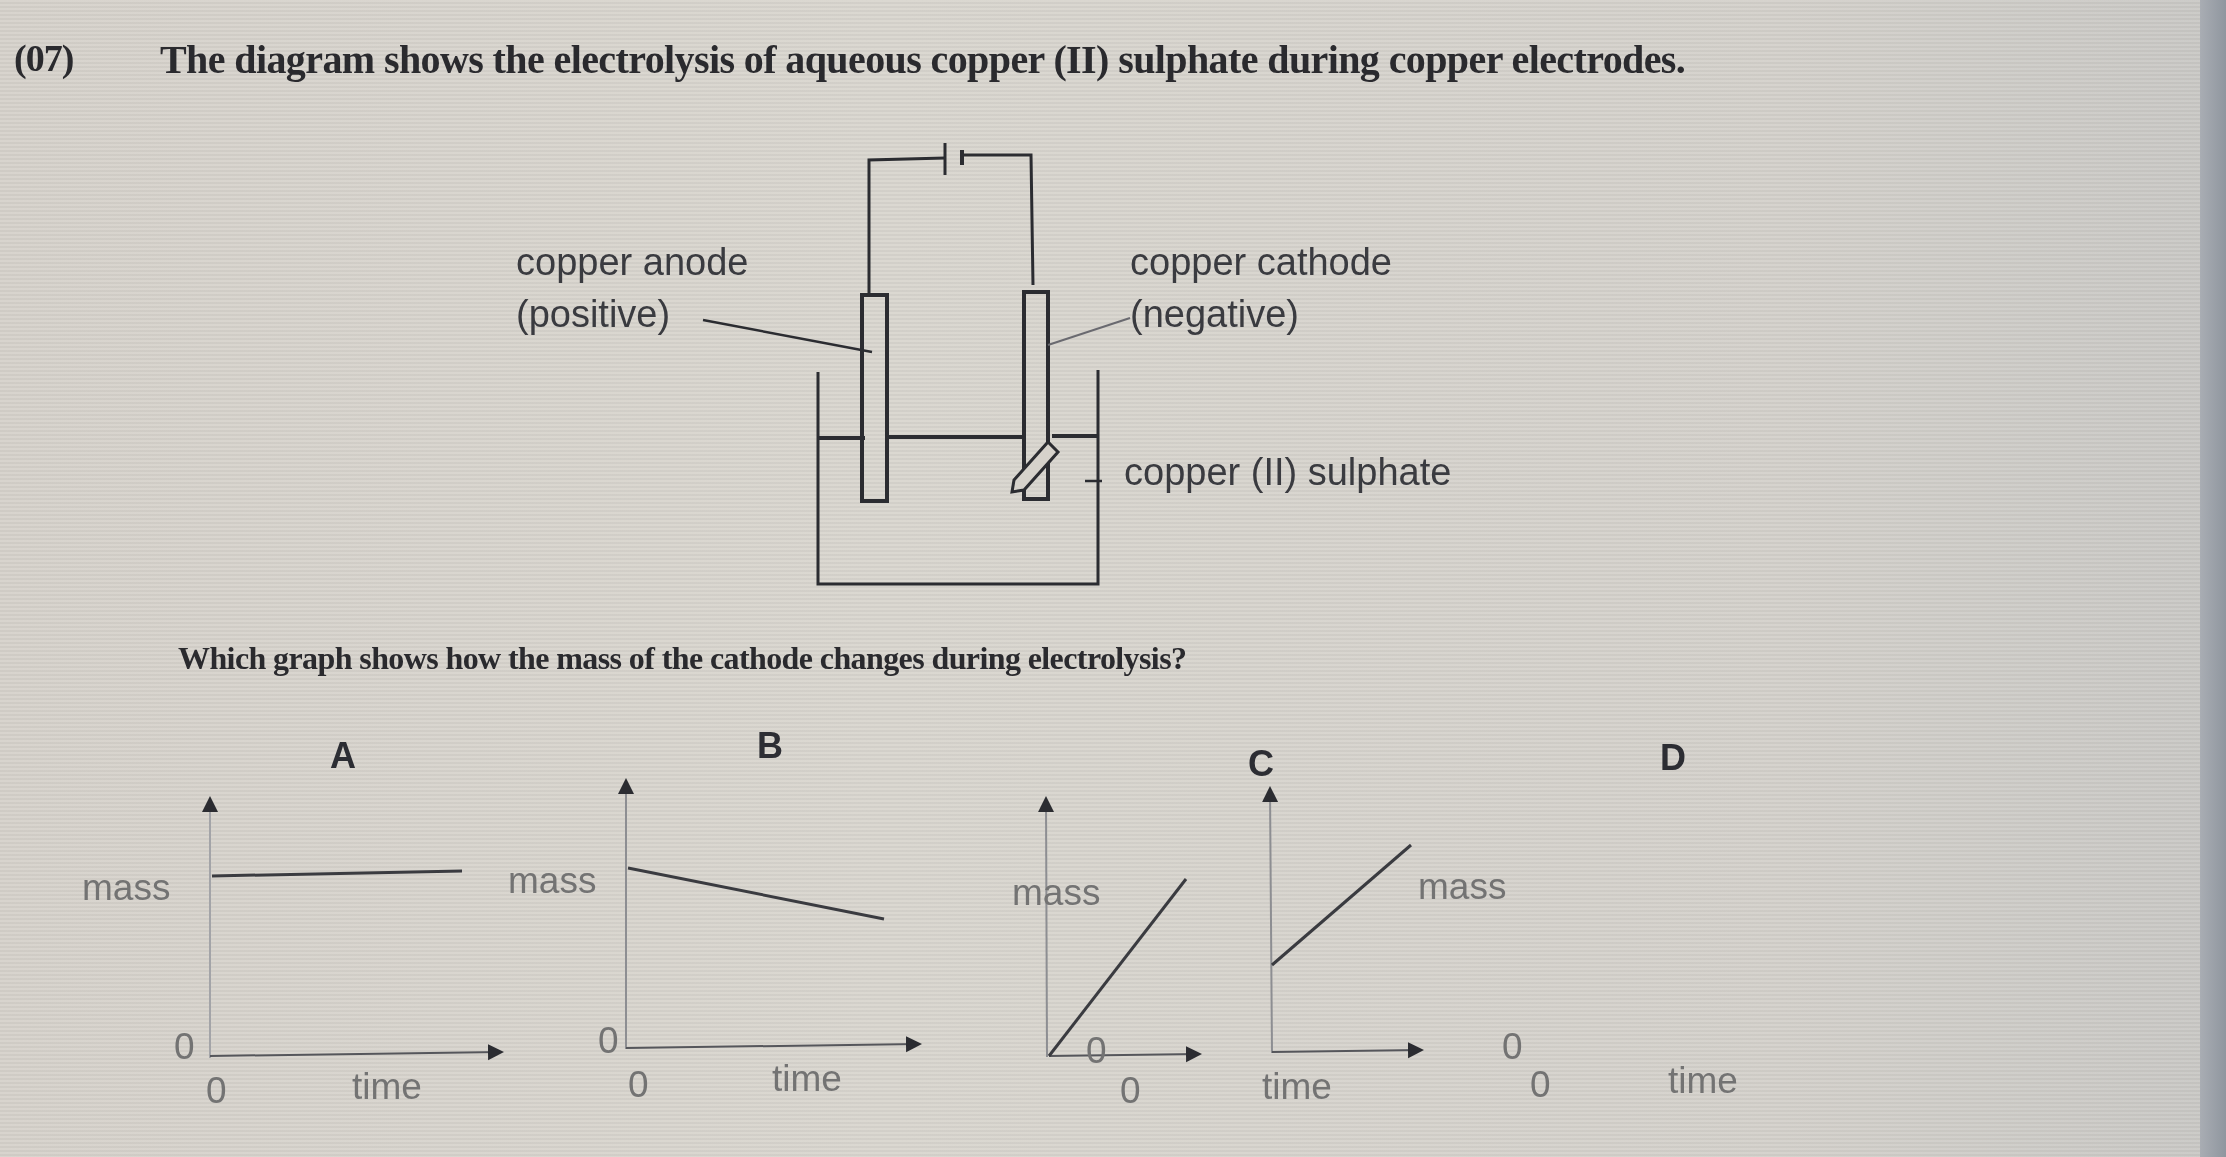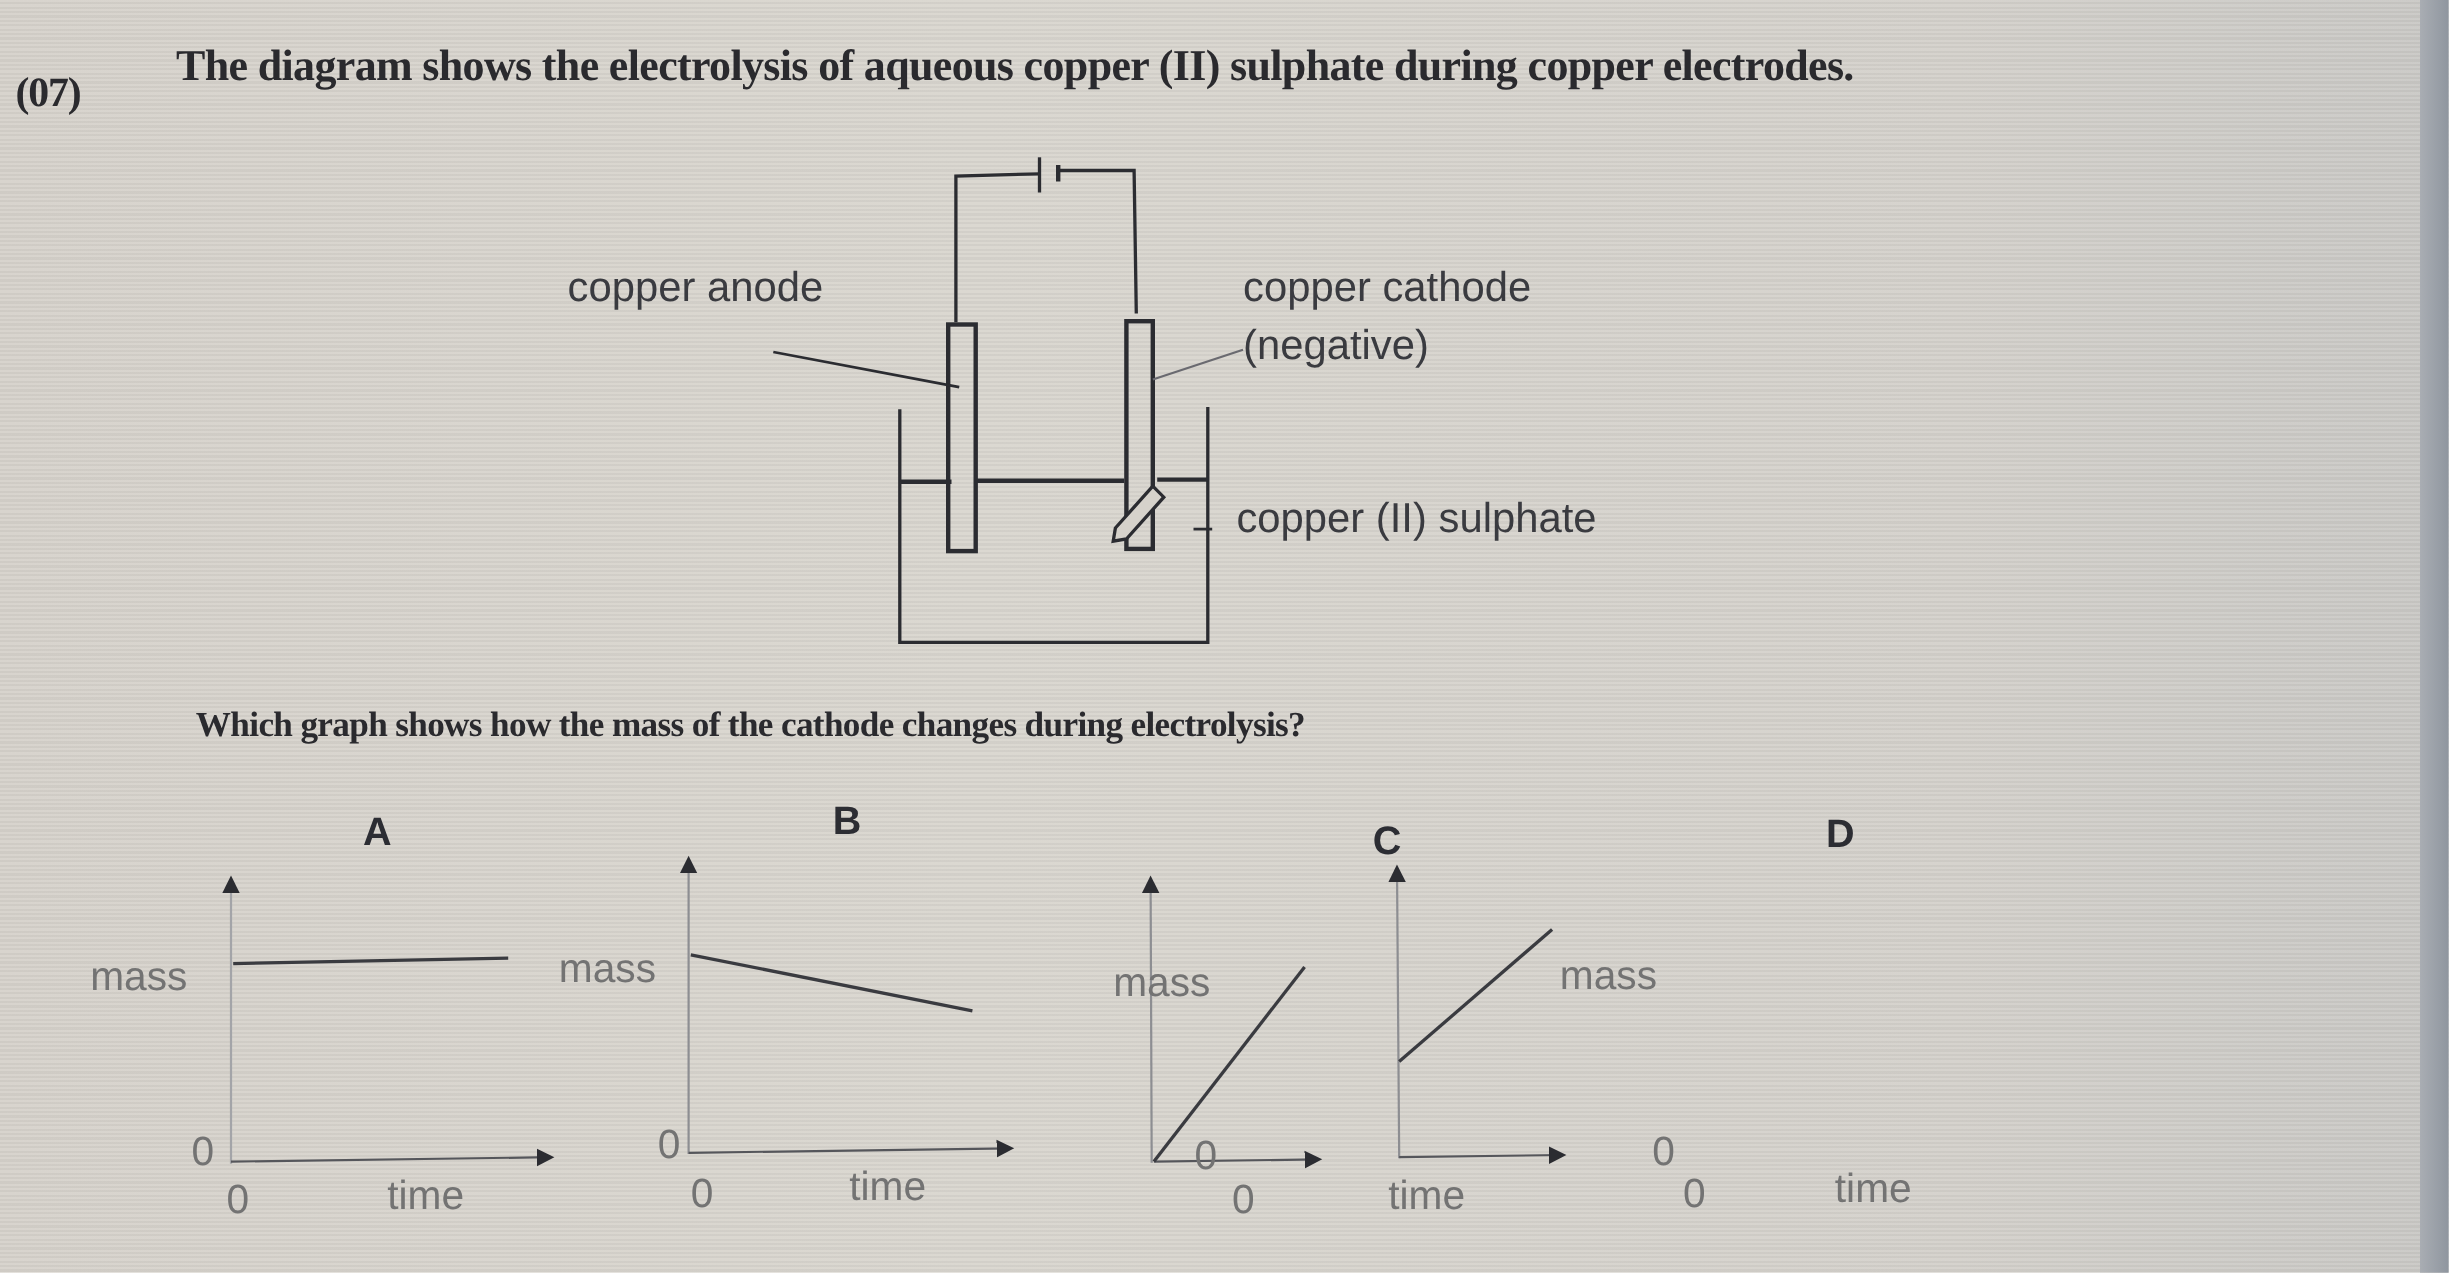--- a/index.html
+++ b/index.html
@@ -12,21 +12,21 @@
   .scan-lines {
     position:absolute; inset:0; pointer-events:none;
     background: repeating-linear-gradient(180deg, rgba(255,255,255,0.05) 0px, rgba(255,255,255,0.05) 2px, rgba(0,0,0,0.03) 2px, rgba(0,0,0,0.03) 4px);
   }
   .right-edge {
     position:absolute; top:0; right:0; width:26px; height:1157px;
     background: linear-gradient(90deg, #a9adb3, #8f969f);
   }
   .serif { font-family: "Liberation Serif", "DejaVu Serif", serif; }
   .q-number {
-    position:absolute; left:14px; top:36px; font-size:38px; font-weight:bold; letter-spacing:-1px;margin-top:26px;
+    position:absolute; left:14px; top:36px; font-size:38px; font-weight:bold; letter-spacing:-1px;
   }
   .q-text {
     position:absolute; left:160px; top:36px; font-size:40px; font-weight:bold; letter-spacing:-0.6px; white-space:nowrap;
   }
   .q-sub {
     position:absolute; left:178px; top:640px; font-size:32px; font-weight:bold; letter-spacing:-0.6px; white-space:nowrap;
   }
   .label {
     position:absolute; font-size:38px; color:#3a3b40; white-space:nowrap; line-height:52px;
   }
@@ -65,20 +65,21 @@
     <polygon points="1014,480 1048,442 1058,452 1024,490 1012,492" stroke-width="3" fill="#d6d2cb"></polygon>
 
     <line x1="703" y1="320" x2="872" y2="352" stroke-width="2.5"></line>
     <line x1="1130" y1="318" x2="1048" y2="345" stroke-width="2" stroke="#6a6a70"></line>
     <line x1="1085" y1="481" x2="1102" y2="481" stroke-width="2.5"></line>
   </g>
 </svg>
 
 <div class="label" style="left:516px; top:236px;">
   <div>copper anode</div>
+  <div>(positive)</div>
 </div>
 <div class="label" style="left:1130px; top:236px;">
   <div>copper cathode</div>
   <div>(negative)</div>
 </div>
 <div class="label" style="left:1124px; top:446px;">
   <div>copper (II) sulphate</div>
 </div>
 
 <div class="q-sub serif">Which graph shows how the mass of the cathode changes during electrolysis?</div>

